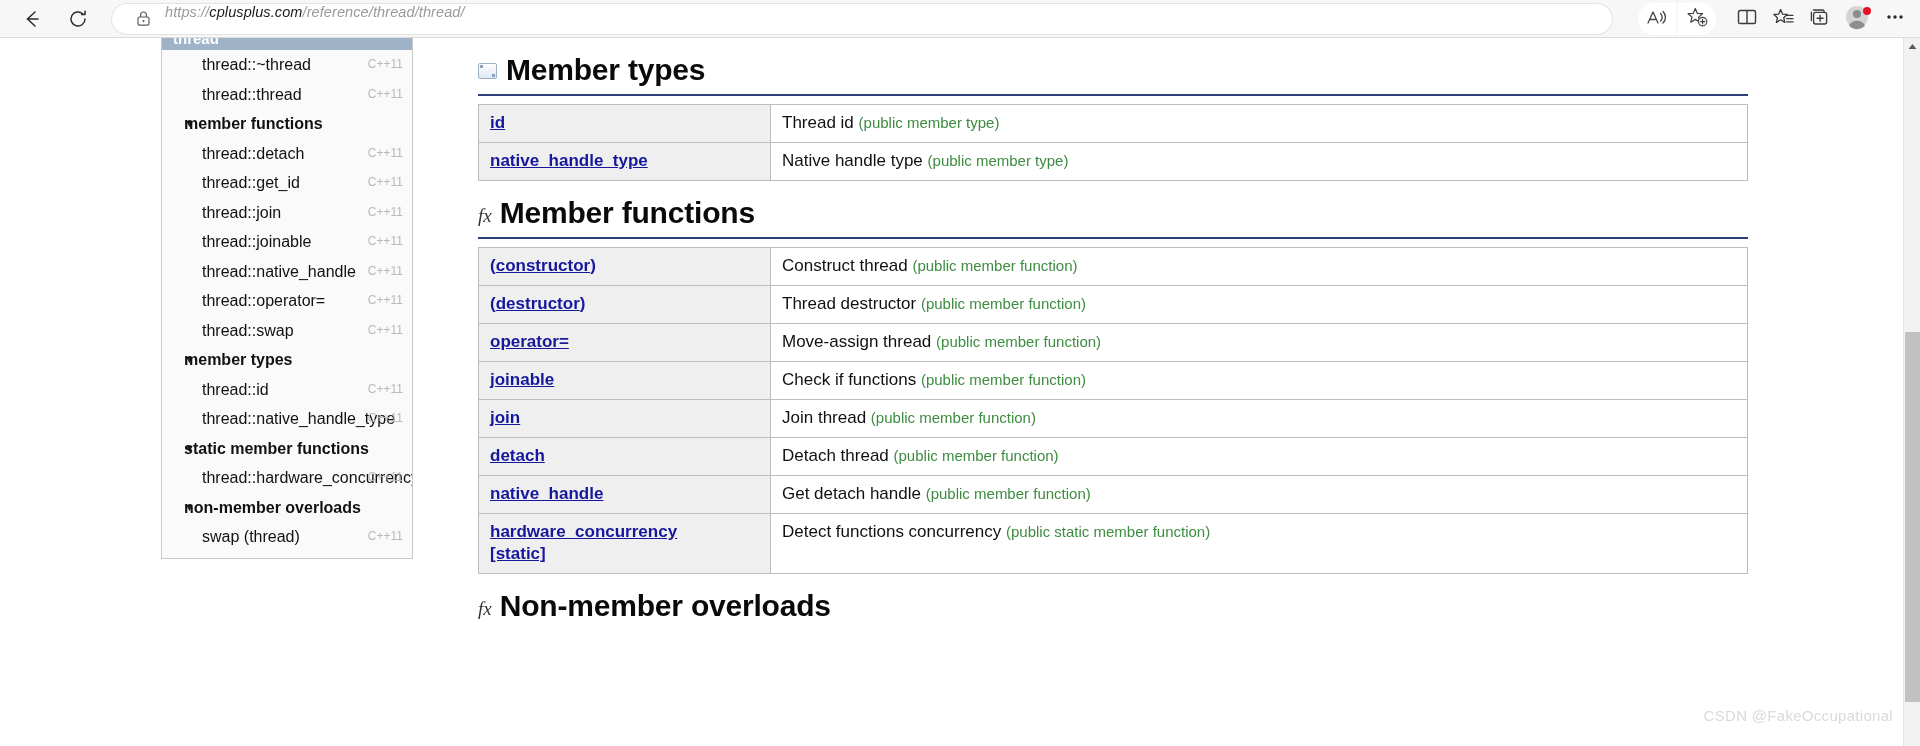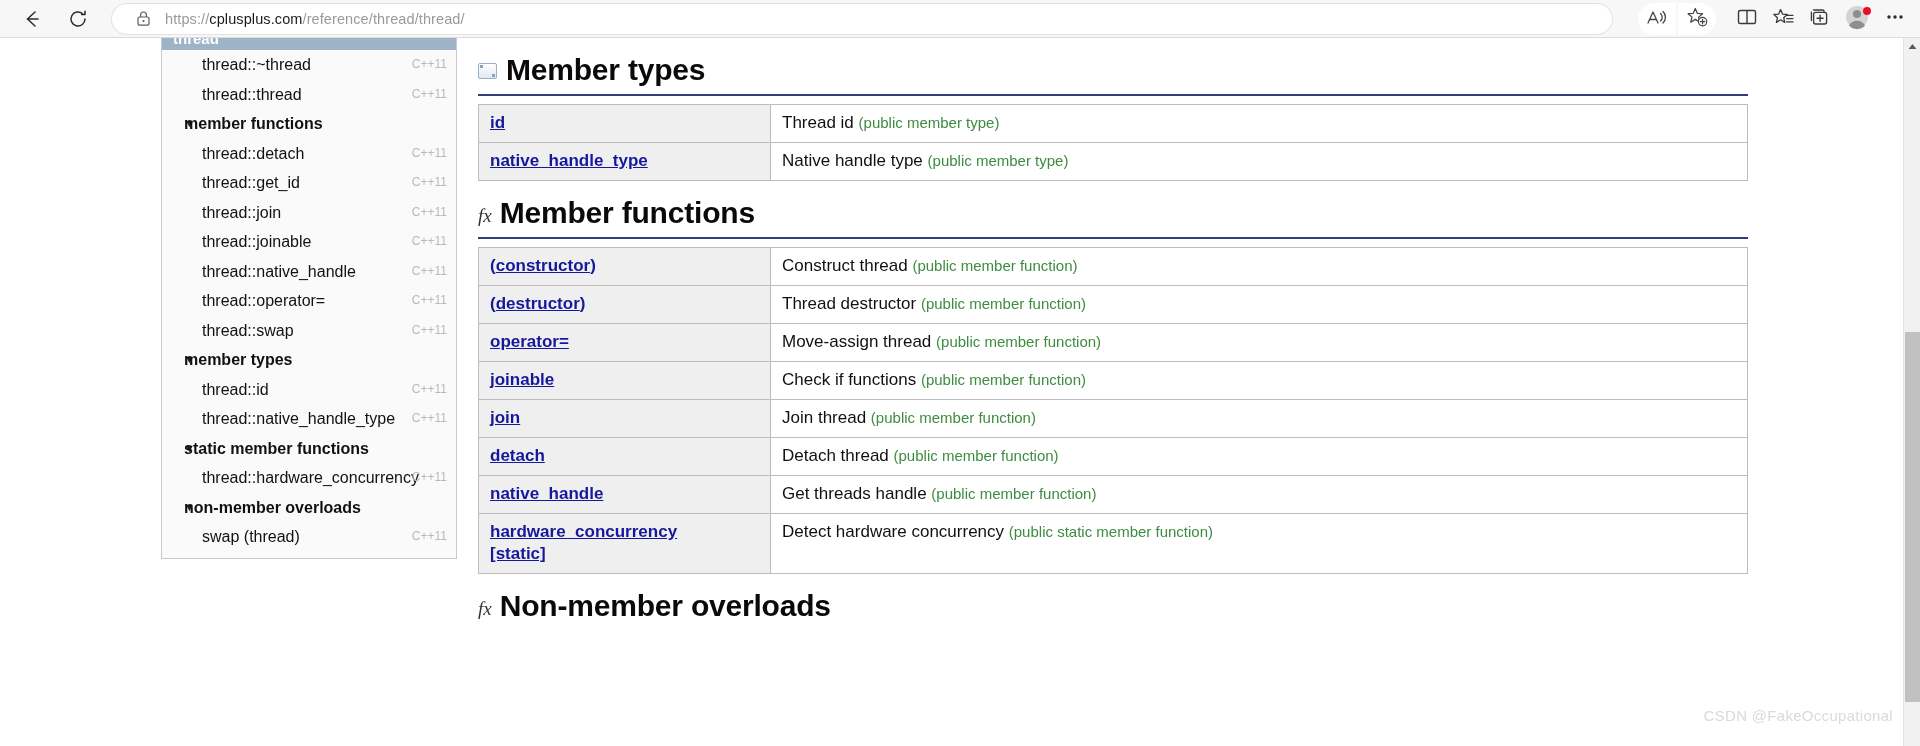--- a/index.html
+++ b/index.html
@@ -29,23 +29,24 @@
   #back-button { margin-left: 14px; }
   #refresh-button { margin-left: 10px; }
 
   #url-bar {
     margin-left: 16px;
     height: 30px;
     flex: 1 1 auto;
     max-width: 1500px;
     background: #ffffff;
     border-radius: 15px;
-    display: flex; align-items: center;
+    display: flex; 
     padding: 0 12px;
     box-shadow: 0 0 0 1px #e3e3e3;
+    font-style: italic;
   }
   #lock-icon { flex: 0 0 auto; display: flex; align-items: center; margin-left: 12px; margin-right: 14px; }
   #url-text {
     font-size: 14.5px;
     color: #9a9a9a;
     white-space: nowrap;
     letter-spacing: 0.1px;
   }
   #url-text .u-strong { color: #1b1b1b; }
 
@@ -74,21 +75,21 @@
     position: absolute; left: 0; top: 38px;
     width: 1920px; height: 708px;
     background: #ffffff;
     overflow: hidden;
   }
 
   
   #sidebar {
     position: absolute;
     left: 161px; top: -10px;
-    width: 296px;
+    width: 252px;
     background: #fafafa;
     border: 1px solid #c9c9c9;
     border-top: none;
     padding-bottom: 6px;
   }
   #sidebar-header {
     background: #9fb3c8;
     color: #ffffff;
     font-weight: bold;
     font-size: 15px;
@@ -405,25 +406,25 @@
           <tr>
             <td class="c1"><a href="#">join</a></td>
             <td class="c2"><span>Join thread</span> <span class="note">(public member function)</span></td>
           </tr>
           <tr>
             <td class="c1"><a href="#">detach</a></td>
             <td class="c2"><span>Detach thread</span> <span class="note">(public member function)</span></td>
           </tr>
           <tr>
             <td class="c1"><a href="#">native_handle</a></td>
-            <td class="c2"><span>Get threads handle</span> <span class="note">(public member function)</span></td>
+            <td class="c2"><span>Get detach handle</span> <span class="note">(public member function)</span></td>
           </tr>
           <tr>
             <td class="c1"><a href="#">hardware_concurrency</a><br><a href="#">[static]</a></td>
-            <td class="c2"><span>Detect hardware concurrency</span> <span class="note">(public static member function)</span></td>
+            <td class="c2"><span>Detect functions concurrency</span> <span class="note">(public static member function)</span></td>
           </tr>
         </tbody>
     </table>
 
     <div class="sec-head">
       <span class="sec-icon-fx">fx</span>
       <span class="sec-title">Non-member overloads</span>
     </div>
 
   </div>

